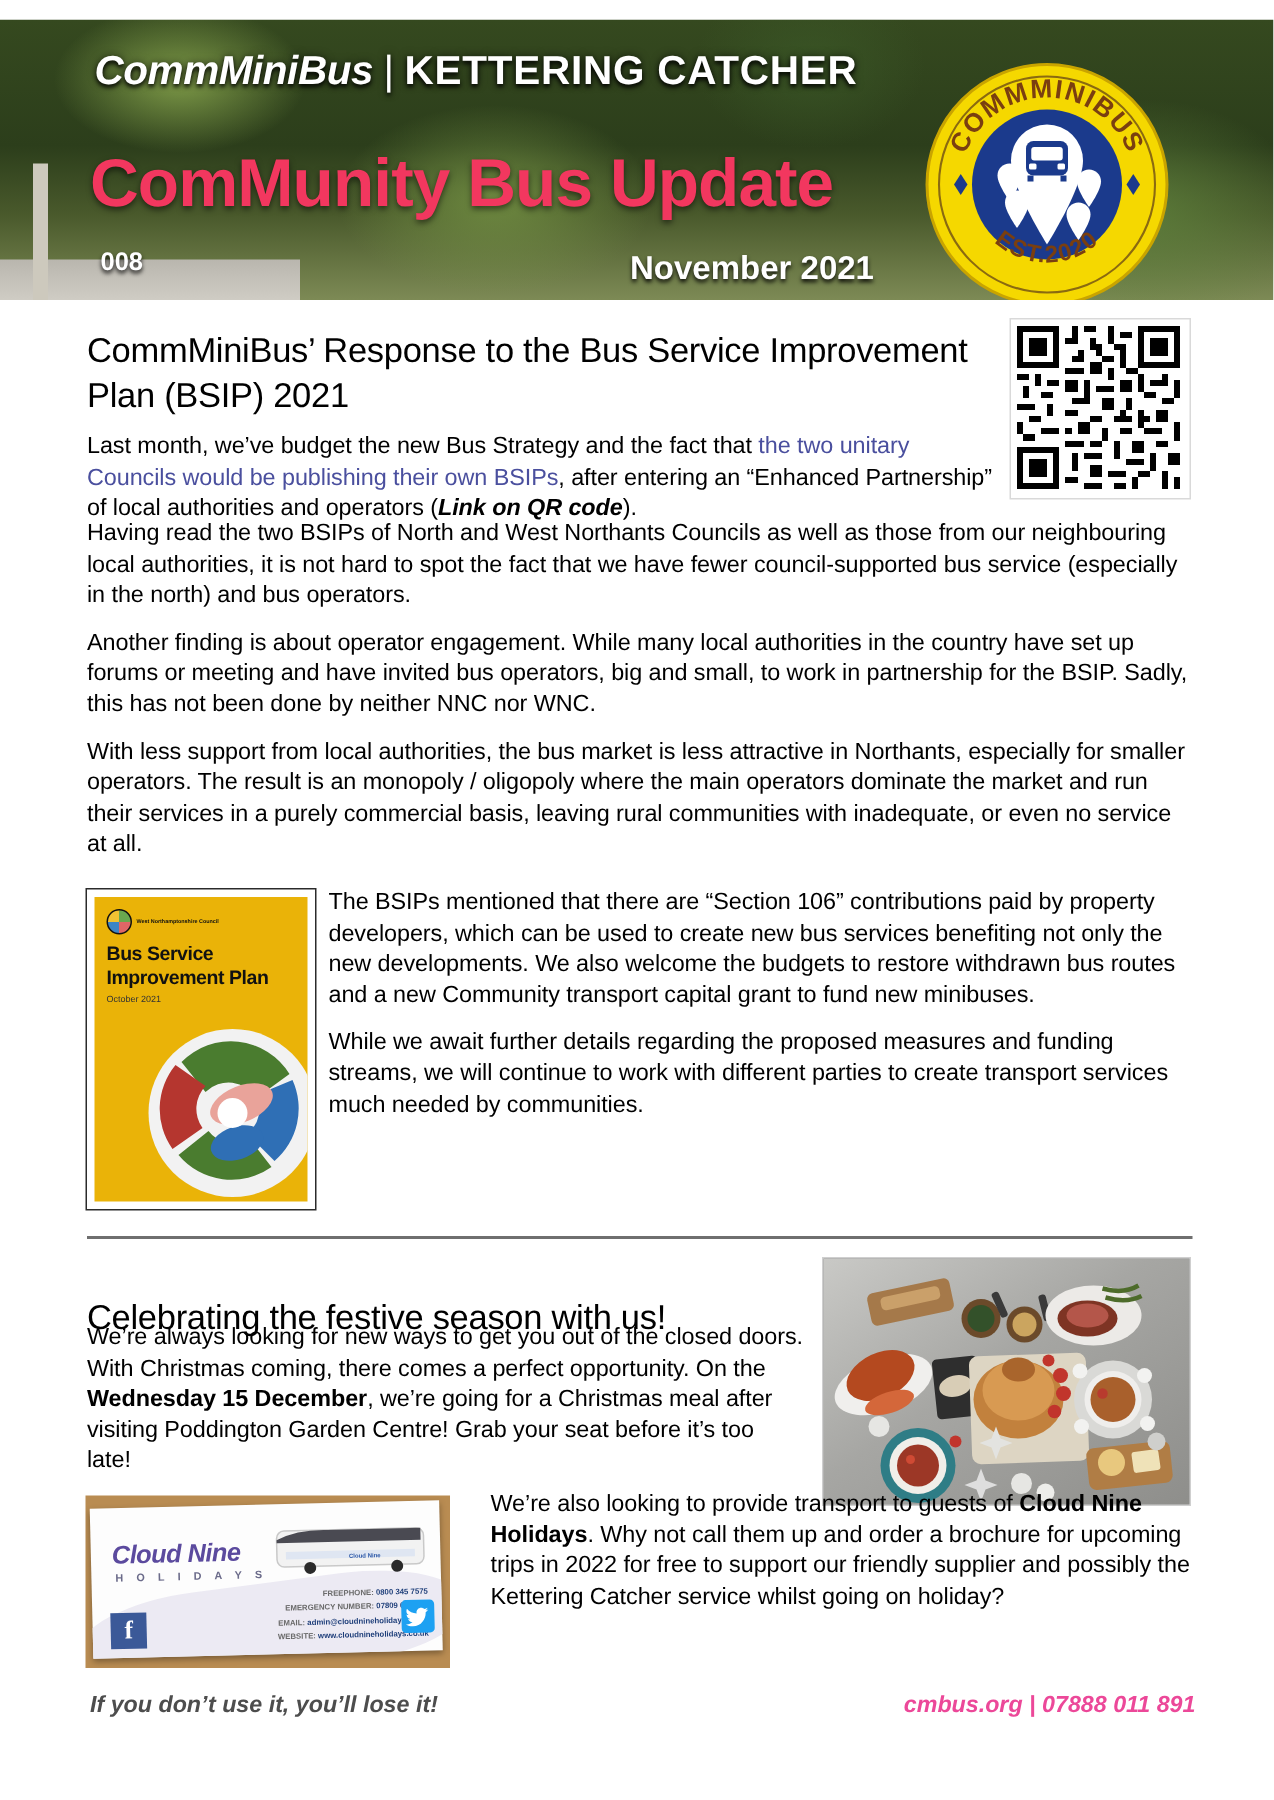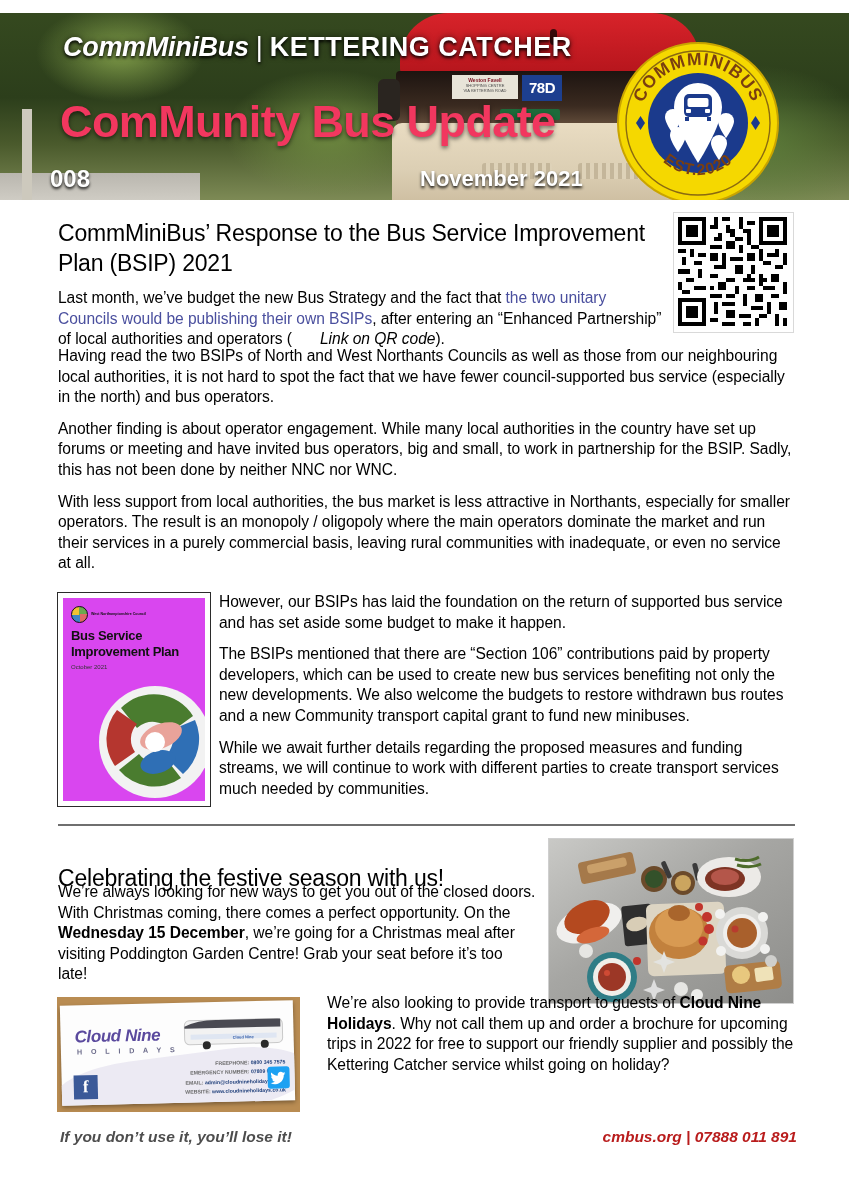--- a/index.html
+++ b/index.html
@@ -33,42 +33,42 @@
   .post{position:absolute;left:22px;top:96px;width:10px;height:91px;background:#cdc9bd;}
 
   .banner-text{position:absolute;inset:0;}
   .kicker{position:absolute;left:63px;top:19px;font-size:27px;line-height:30px;color:#fff;
     text-shadow:0 2px 3px rgba(0,0,0,.85),0 0 6px rgba(0,0,0,.6);white-space:nowrap;}
   .kicker .k1{font-style:italic;font-weight:700;letter-spacing:-.3px;}
   .kicker .kbar{font-weight:300;padding:0 7px;}
   .kicker .k2{font-weight:700;letter-spacing:.5px;}
   .bigtitle{position:absolute;left:60px;top:83px;font-size:45px;line-height:52px;font-weight:700;
     color:#f2375f;letter-spacing:-.6px;white-space:nowrap;text-shadow:0 2px 4px rgba(0,0,0,.55);}
-  .issue{position:absolute;left:50px;top:152px;font-size:24px;font-weight:700;color:#fff;text-shadow:0 2px 3px rgba(0,0,0,.9);}
+  .issue{position:absolute;left:67px;top:152px;font-size:17px;font-weight:700;color:#fff;text-shadow:0 2px 3px rgba(0,0,0,.9);}
   .issue-date{position:absolute;left:420px;top:153px;font-size:22px;font-weight:700;color:#fff;text-shadow:0 2px 3px rgba(0,0,0,.9);}
 
   
   .logo{position:absolute;left:614px;top:26px;width:168px;height:168px;}
   .logo svg{display:block;}
   .col{position:absolute;left:58px;width:738px;}
 
   h1.sec{font-size:23px;line-height:30px;font-weight:400;margin:0;letter-spacing:-.2px;}
   p.body{font-size:15.6px;line-height:20.6px;margin:0 0 11px 0;letter-spacing:-.05px;}
   .lnk{color:#4a4f9e;}
-  .bi{font-weight:400;font-style:italic;margin-left:28px;}
+  .bi{font-weight:700;font-style:italic;}
   .bb{font-weight:700;}
 
   .qr{position:absolute;left:673px;top:212px;width:119px;height:119px;background:#fff;border:1px solid #d9d9d9;}
   .qr svg{display:block;}
 
   .hr{position:absolute;left:58px;top:824px;width:737px;height:0;border-top:2px solid #6f6f6f;}
 
   
   .bsip{position:absolute;left:57px;top:592px;width:152px;height:213px;background:#fff;border:1.5px solid #2b2b2b;overflow:hidden;}
-  .bsip-inner{position:absolute;inset:5px;background:#d946ef;overflow:hidden;}
+  .bsip-inner{position:absolute;inset:5px;background:#eab308;overflow:hidden;}
   .bsip-logo{position:absolute;left:8px;top:8px;display:flex;align-items:center;gap:3px;}
   .bsip-mark{width:15px;height:15px;border-radius:50%;background:conic-gradient(#6aa84f 0 25%,#e06666 0 50%,#3d85c6 0 75%,#f1c232 0 100%);border:1.5px solid #111;}
   .bsip-cname{font-size:3.6px;line-height:4.4px;font-weight:700;color:#111;}
   .bsip-t{position:absolute;left:8px;top:30px;font-size:13px;line-height:15.5px;font-weight:700;color:#111;letter-spacing:-.3px;}
   .bsip-d{position:absolute;left:8px;top:66px;font-size:6px;color:#333;}
   .bsip-art{position:absolute;left:32px;top:72px;width:118px;height:136px;}
 
   
   .food{position:absolute;left:548px;top:838px;width:244px;height:164px;border:1px solid #cfcfcf;overflow:hidden;background:#9a9a98;}
 
@@ -80,45 +80,28 @@
   .cn-coach{position:absolute;left:120px;top:12px;width:108px;height:40px;}
   .cn-lines{position:absolute;left:74px;top:57px;width:150px;}
   .cn-lines div{font-size:5.2px;line-height:9.4px;color:#6b6b6b;font-weight:700;white-space:nowrap;text-align:right;}
   .cn-lines b{color:#1f3f7a;}
   .fb{position:absolute;left:12px;top:70px;width:24px;height:24px;background:#3b5998;color:#fff;font-weight:700;font-size:17px;text-align:center;line-height:24px;font-family:"Liberation Serif",serif;}
   .tw{position:absolute;left:206px;top:66px;width:22px;height:22px;background:#1da1f2;border-radius:3px;}
   .cn-swoosh{position:absolute;left:-10px;top:52px;width:260px;height:60px;background:#eceaf3;border-radius:50%/80%;transform:rotate(-6deg);}
 
   
   .foot-l{position:absolute;left:60px;top:1128px;font-size:15.5px;font-weight:700;font-style:italic;color:#4d4d4d;}
-  .foot-r{position:absolute;right:52px;top:1128px;font-size:15.5px;font-weight:700;font-style:italic;color:#b91c1c;}
+  .foot-r{position:absolute;right:52px;top:1128px;font-size:15.5px;font-weight:700;font-style:italic;color:#ec4899;}
 </style>
 </head>
 <body>
 
 <div class="banner">
   <div class="banner-photo"></div>
 
-  <div class="bus">
-    <div class="bus-roof">
-      <div class="bus-roof-knob"></div>
-    </div>
-    <div class="bus-screen"></div>
-    <div class="dest-white">
-      <b>Weston Favell</b>
-      <i>SHOPPING CENTRE</i>
-      <i>VIA KETTERING ROAD</i>
-    </div>
-    <div class="dest-blue">78D</div>
-    <div class="bus-badge"></div>
-    <div class="bus-body"></div>
-    <div class="bus-vent a"></div>
-    <div class="bus-vent b"></div>
-    <div class="bus-mirror"></div>
-  </div>
   <div class="curb"></div>
   <div class="post"></div>
 
   <div class="banner-text">
     <div class="kicker">
       <span class="k1">CommMiniBus</span><span class="kbar">|</span><span class="k2">KETTERING CATCHER</span>
     </div>
     <div class="bigtitle">ComMunity Bus Update</div>
     <div class="issue">008</div>
     <div class="issue-date">November 2021</div>
@@ -279,21 +262,20 @@
         <path d="M20 96 a46 46 0 0 1 2 -56 l20 14 a22 22 0 0 0 -2 28 z" fill="#b5362f"></path>
         <ellipse cx="66" cy="66" rx="22" ry="12" fill="#e9a39a" transform="rotate(-22 66 66)"></ellipse>
         <ellipse cx="63" cy="92" rx="18" ry="11" fill="#2f6fb5" transform="rotate(-18 63 92)"></ellipse>
         <circle cx="60" cy="72" r="10" fill="#ffffff"></circle>
       </svg>
     </div>
   </div>
 </div>
 
 <div class="col" style="left:219px;top:592px;width:577px;">
-  <p class="body">However, our BSIPs has laid the foundation on the return of supported bus service and has set aside some budget to make it happen.</p>
   <p class="body">The BSIPs mentioned that there are “Section 106” contributions paid by property developers, which can be used to create new bus services benefiting not only the new developments. We also welcome the budgets to restore withdrawn bus routes and a new Community transport capital grant to fund new minibuses.</p>
   <p class="body">While we await further details regarding the proposed measures and funding streams, we will continue to work with different parties to create transport services much needed by communities.</p>
 </div>
 
 <div class="hr"></div>
 
 <div class="col" style="top:842px;width:480px;margin-top:21px;">
   <h1 class="sec">Celebrating the festive season with us!</h1>
 </div>
 

